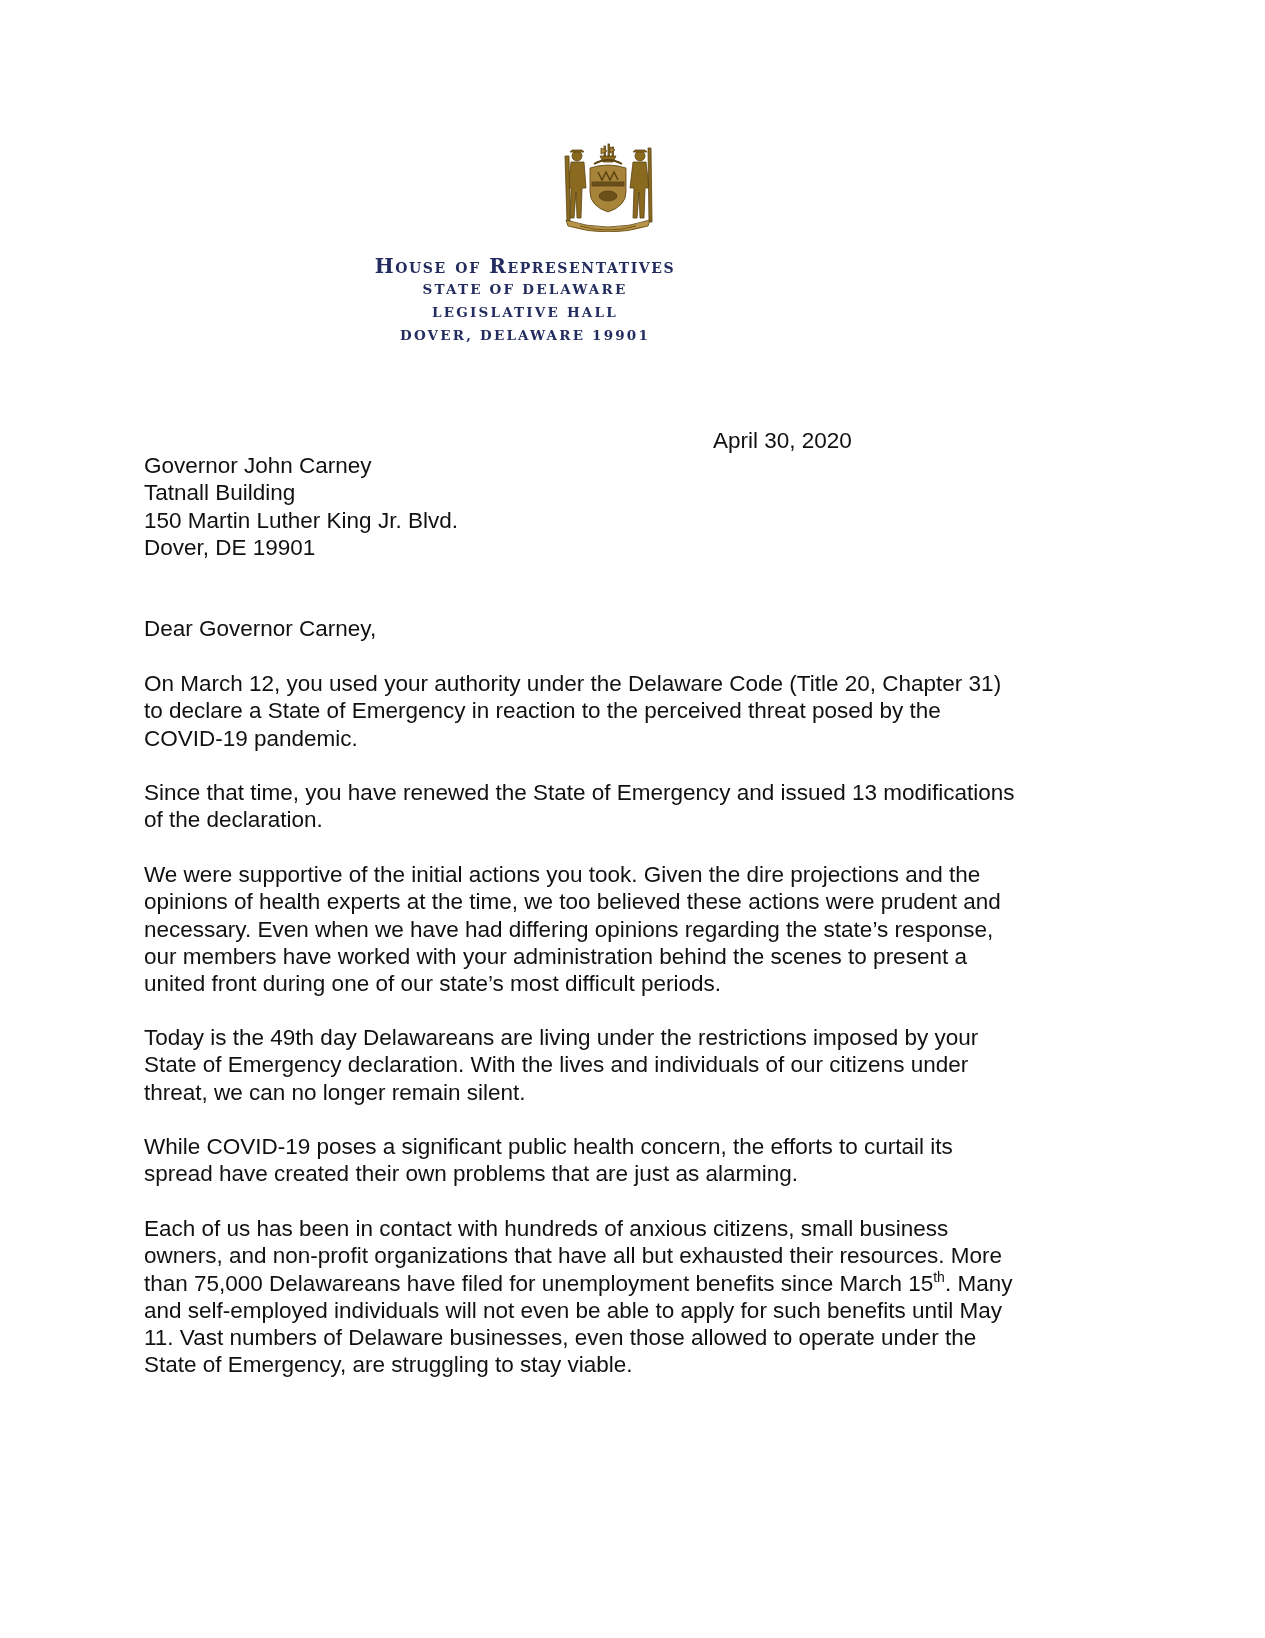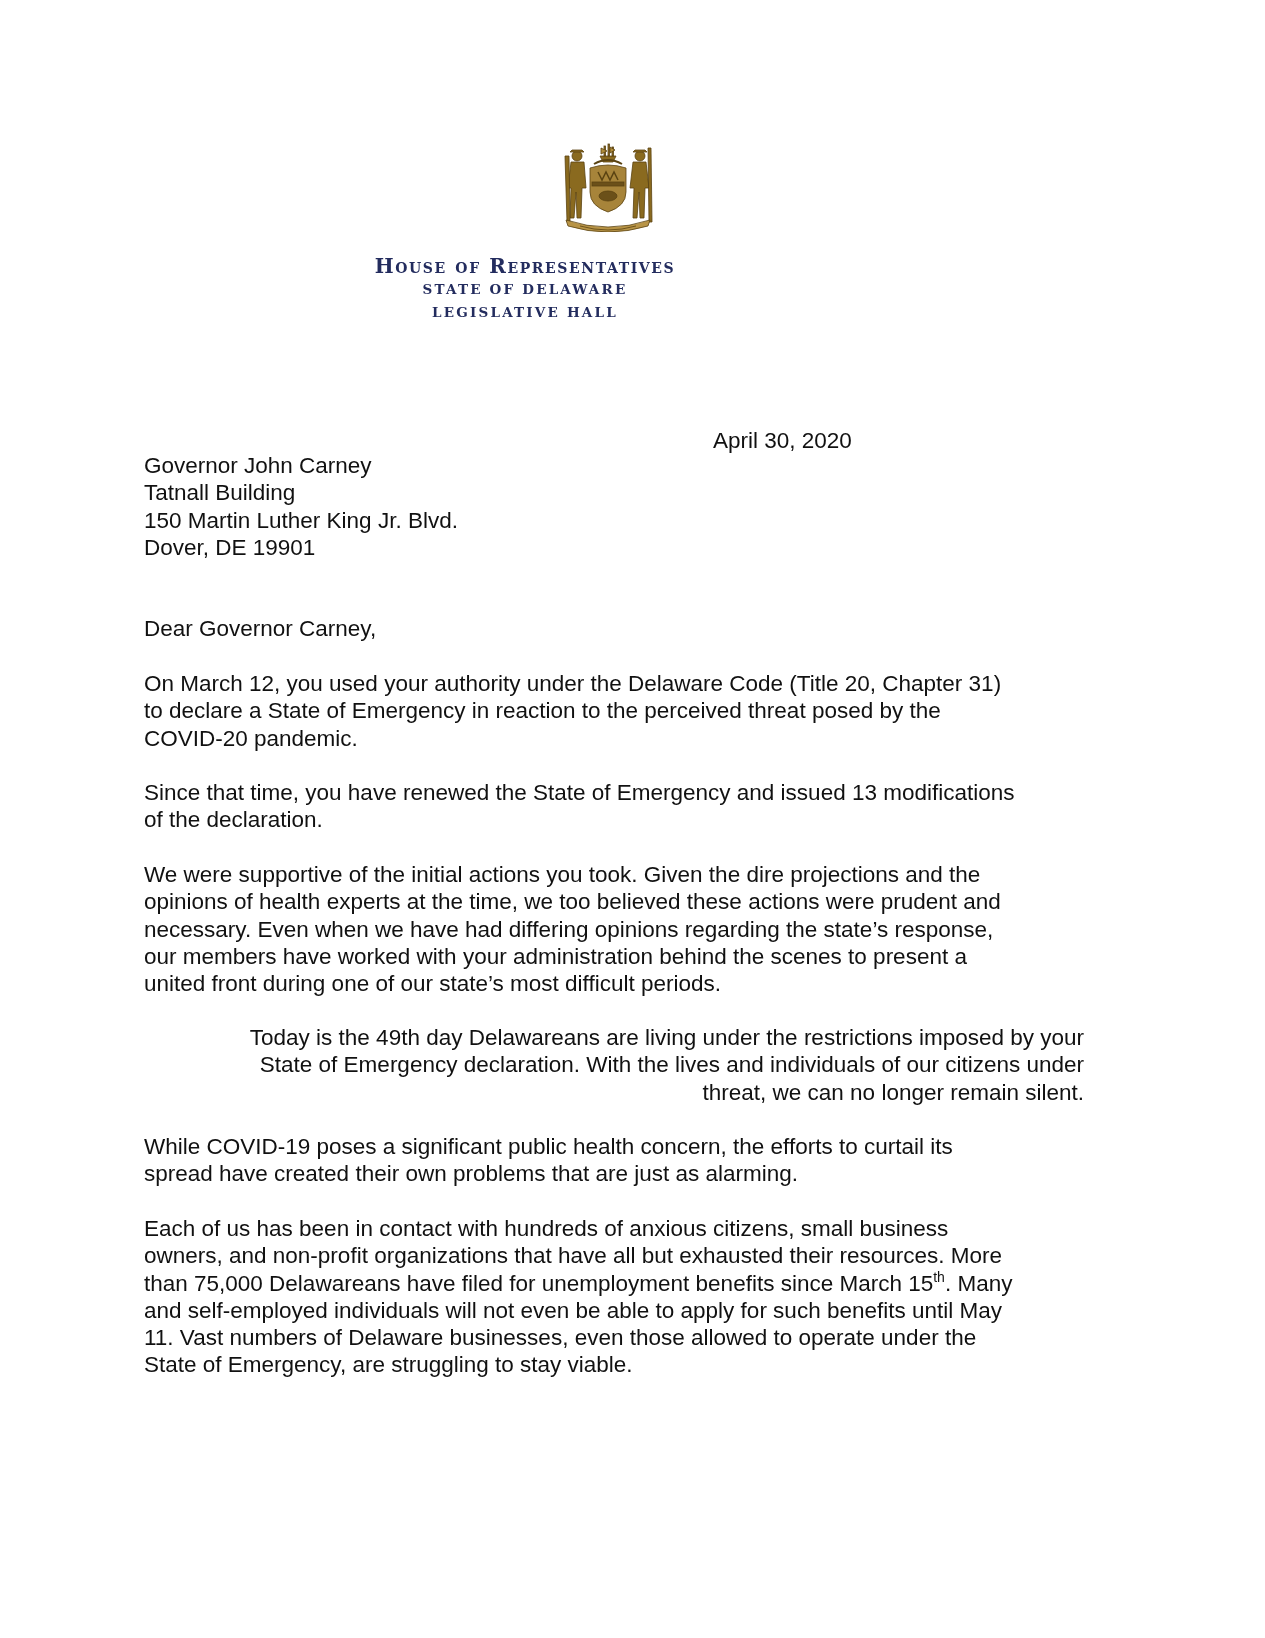--- a/index.html
+++ b/index.html
@@ -22,21 +22,21 @@
     .address div { white-space: nowrap; }
     .salutation { position: absolute; left: 144px; top: 615px; }
 
     .para { position: absolute; left: 144px; width: 940px; }
     .para span.line { display: block; white-space: nowrap; }
     sup { font-size: 14px; line-height: 0; vertical-align: 9px; }
 
     .p1 { top: 670px; }
     .p2 { top: 779px; }
     .p3 { top: 861px; }
-    .p4 { top: 1024px; text-align: right; }
+    .p4 { top: 1024px; }
     .p5 { top: 1133px; }
     .p6 { top: 1215px; }
   </style>
 </head>
 <body>
 
 <div class="page">
 
   <svg class="seal" viewBox="0 0 96 90">
     <g fill="#8a6a1f" stroke="#5a4312" stroke-width="0.8">
@@ -66,36 +66,37 @@
       <path d="M34 22 Q48 14 62 22" fill="none" stroke="#5a4312" stroke-width="2"></path>
 
       <path d="M6 78 Q48 92 90 78 L88 84 Q48 96 8 84 Z" fill="#b89446"></path>
       <path d="M20 84 Q48 92 76 84" fill="none" stroke="#5a4312" stroke-width="0.8"></path>
     </g>
   </svg>
 
   <div class="letterhead lh-title">House of Representatives</div>
   <div class="letterhead lh-line lh-1">STATE OF DELAWARE</div>
   <div class="letterhead lh-line lh-2">LEGISLATIVE HALL</div>
+  <div class="letterhead lh-line lh-3">DOVER, DELAWARE 19901</div>
 
   <div class="body-text date">April 30, 2020</div>
 
   <div class="body-text address">
     <div>Governor John Carney</div>
     <div>Tatnall Building</div>
     <div>150 Martin Luther King Jr. Blvd.</div>
     <div>Dover, DE 19901</div>
   </div>
 
   <div class="body-text salutation">Dear Governor Carney,</div>
 
   <div class="body-text para p1">
     <span class="line">On March 12, you used your authority under the Delaware Code (Title 20, Chapter 31)</span>
     <span class="line">to declare a State of Emergency in reaction to the perceived threat posed by the</span>
-    <span class="line">COVID-20 pandemic.</span>
+    <span class="line">COVID-19 pandemic.</span>
   </div>
 
   <div class="body-text para p2">
     <span class="line">Since that time, you have renewed the State of Emergency and issued 13 modifications</span>
     <span class="line">of the declaration.</span>
   </div>
 
   <div class="body-text para p3">
     <span class="line">We were supportive of the initial actions you took.  Given the dire projections and the</span>
     <span class="line">opinions of health experts at the time, we too believed these actions were prudent and</span>

